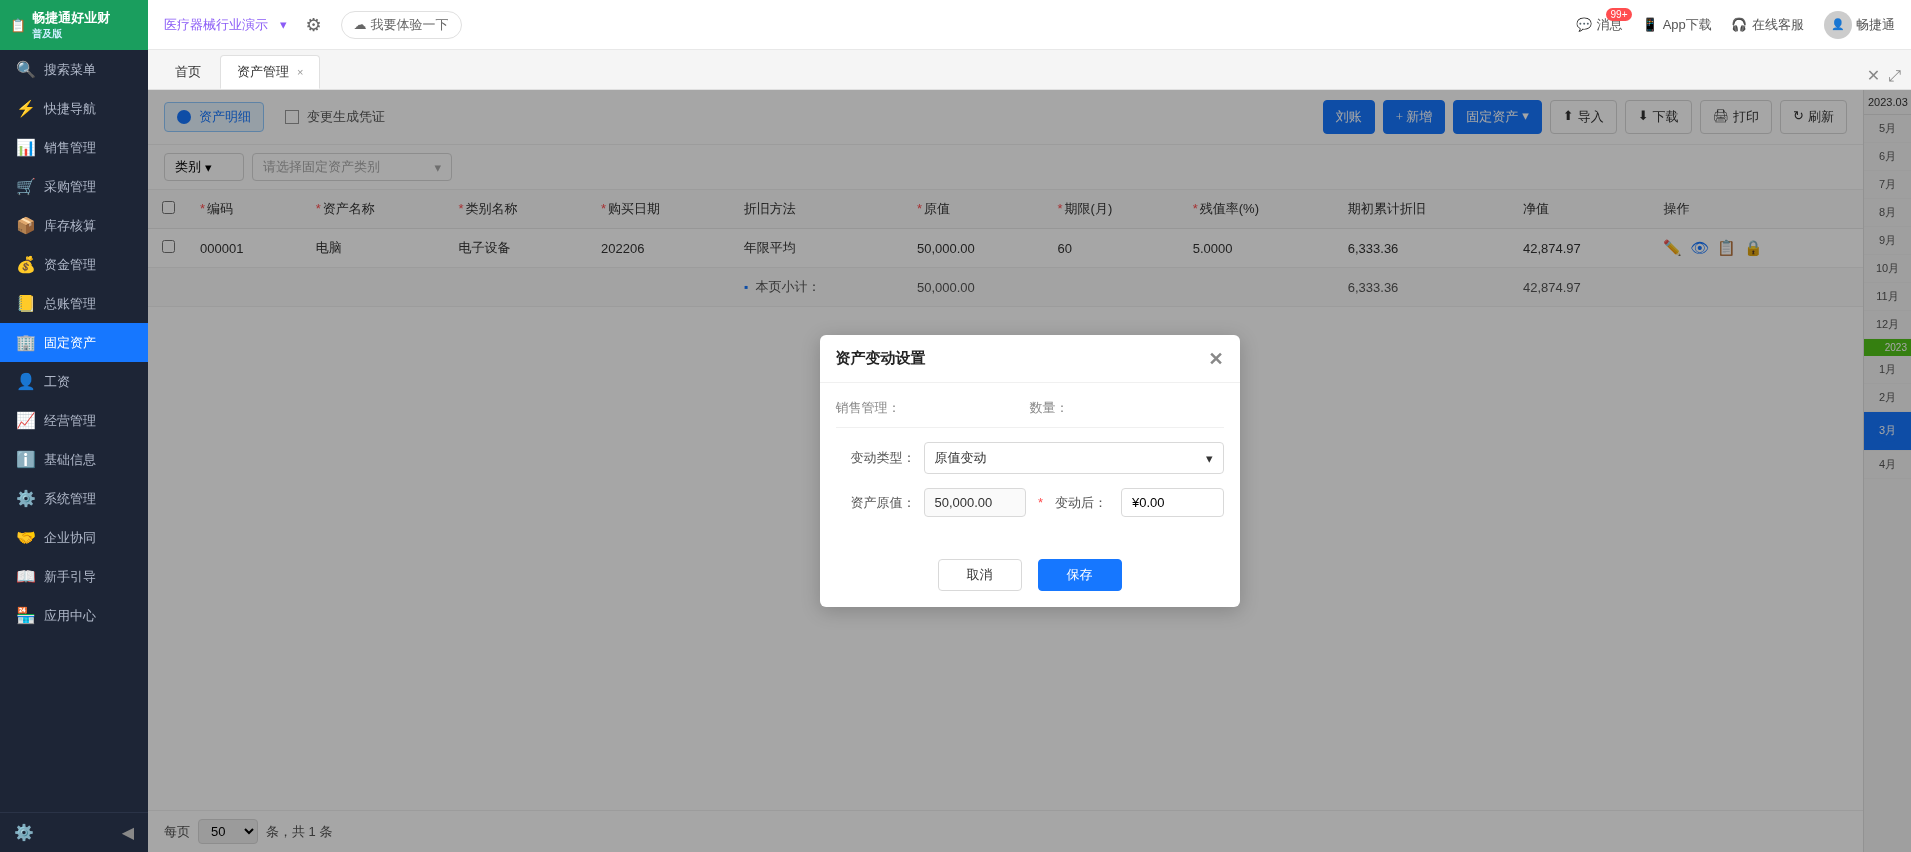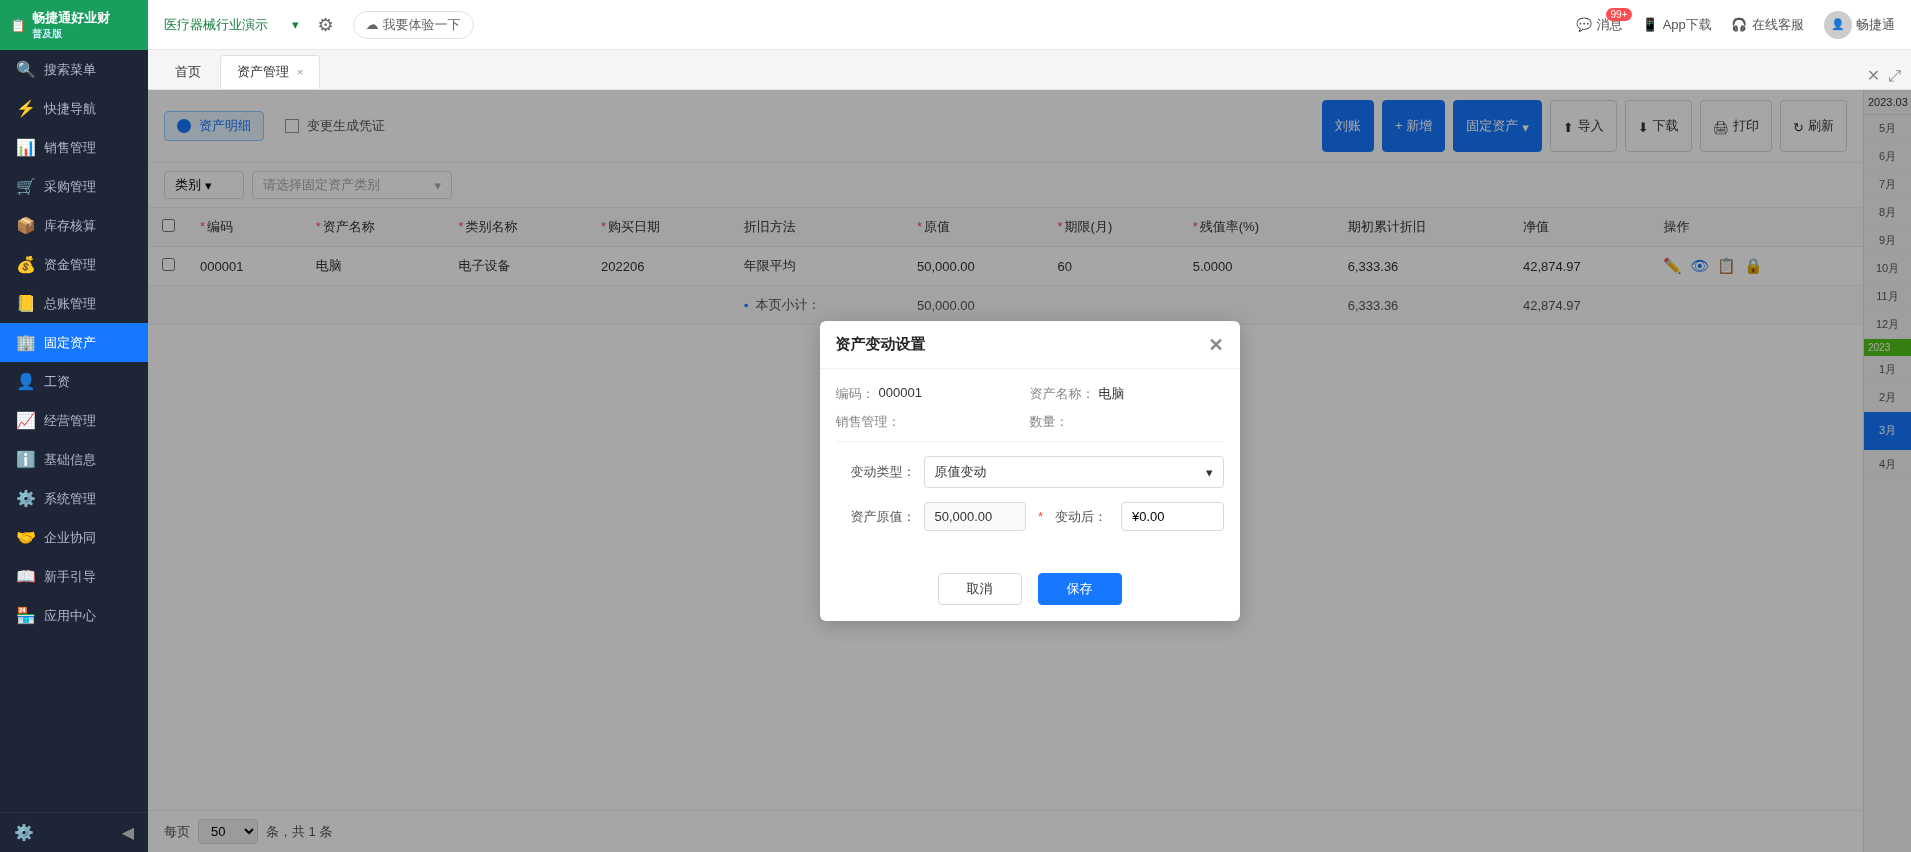--- a/index.html
+++ b/index.html
@@ -75,23 +75,23 @@
       background: #fff;
       display: flex;
       align-items: center;
       padding: 0 16px;
       border-bottom: 1px solid #e8e8e8;
       gap: 12px;
     }
     .topbar-company {
       display: flex;
       align-items: center;
-      gap: 24px;
-      font-size: 13px;
-      color: #15803d;
+      gap: 12px;
+      font-size: 13px;
+      color: #8b5cf6;
       cursor: pointer;
     }
     .topbar-settings {
       width: 30px;
       height: 30px;
       display: flex;
       align-items: center;
       justify-content: center;
       cursor: pointer;
       color: #666;
@@ -233,29 +233,30 @@
       background: transparent;
     }
     .toolbar-right {
       margin-left: auto;
       display: flex;
       align-items: center;
       gap: 8px;
     }
     .btn {
       display: flex;
-      align-items: flex-end;
+      align-items: flex-start;
       gap: 4px;
-      padding: 16px 12px;
+      padding: 7px 12px;
       border-radius: 4px;
       cursor: pointer;
       font-size: 13px;
       border: 1px solid #d9d9d9;
       background: #fff;
       color: #333;
+      font-family: Liberation Serif, serif;
     }
     .btn.primary {
       background: #1677ff;
       color: #fff;
       border-color: #1677ff;
     }
     .btn.batch {
       background: #1677ff;
       color: #fff;
       border-color: #1677ff;
@@ -376,21 +377,21 @@
       justify-content: center;
       font-size: 11px;
       margin: 0 auto 2px;
     }
     .date-panel-year {
       background: #52c41a;
       color: #fff;
       padding: 3px 4px;
       font-size: 10px;
       width: 100%;
-      text-align: left;
+      text-align: right;
       cursor: pointer;
     }
 
     
     .overlay {
       position: absolute;
       top: 0; left: 0; right: 0; bottom: 0;
       background: rgba(0,0,0,0.35);
       z-index: 100;
       display: flex;
@@ -780,30 +781,20 @@
     <div class="overlay">
       <div class="dialog">
         <div class="dialog-header">
           <span>资产变动设置</span>
           <span class="dialog-close">✕</span>
         </div>
         <div class="dialog-body">
 
           <div class="dialog-info-row">
             <div class="dialog-info-col">
-              <span class="dialog-info-label">编码：</span>
-              <span class="dialog-info-value">000001</span>
-            </div>
-            <div class="dialog-info-col">
-              <span class="dialog-info-label">资产名称：</span>
-              <span class="dialog-info-value">电脑</span>
-            </div>
-          </div>
-          <div class="dialog-info-row">
-            <div class="dialog-info-col">
               <span class="dialog-info-label">销售管理：</span>
               <span class="dialog-info-value"></span>
             </div>
             <div class="dialog-info-col">
               <span class="dialog-info-label">数量：</span>
               <span class="dialog-info-value"></span>
             </div>
           </div>
           <hr class="dialog-divider">
 

